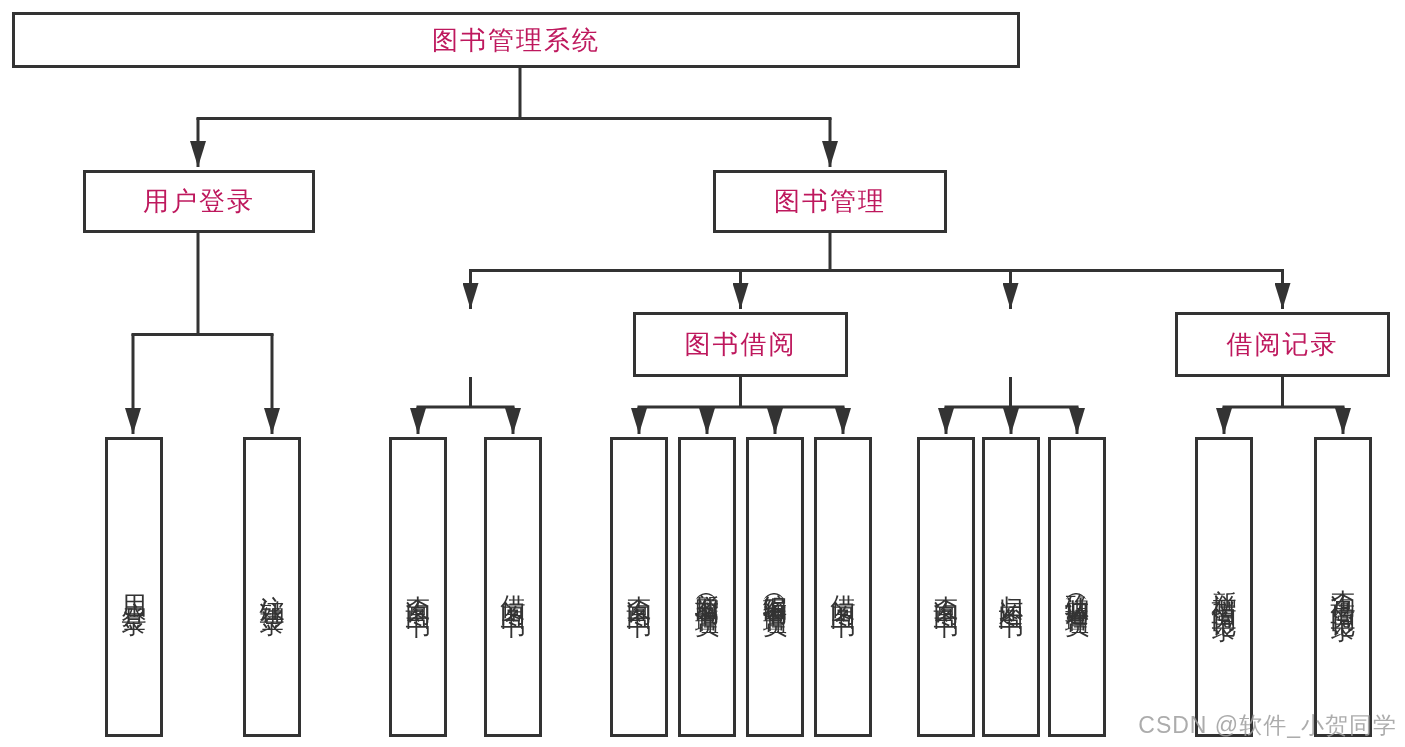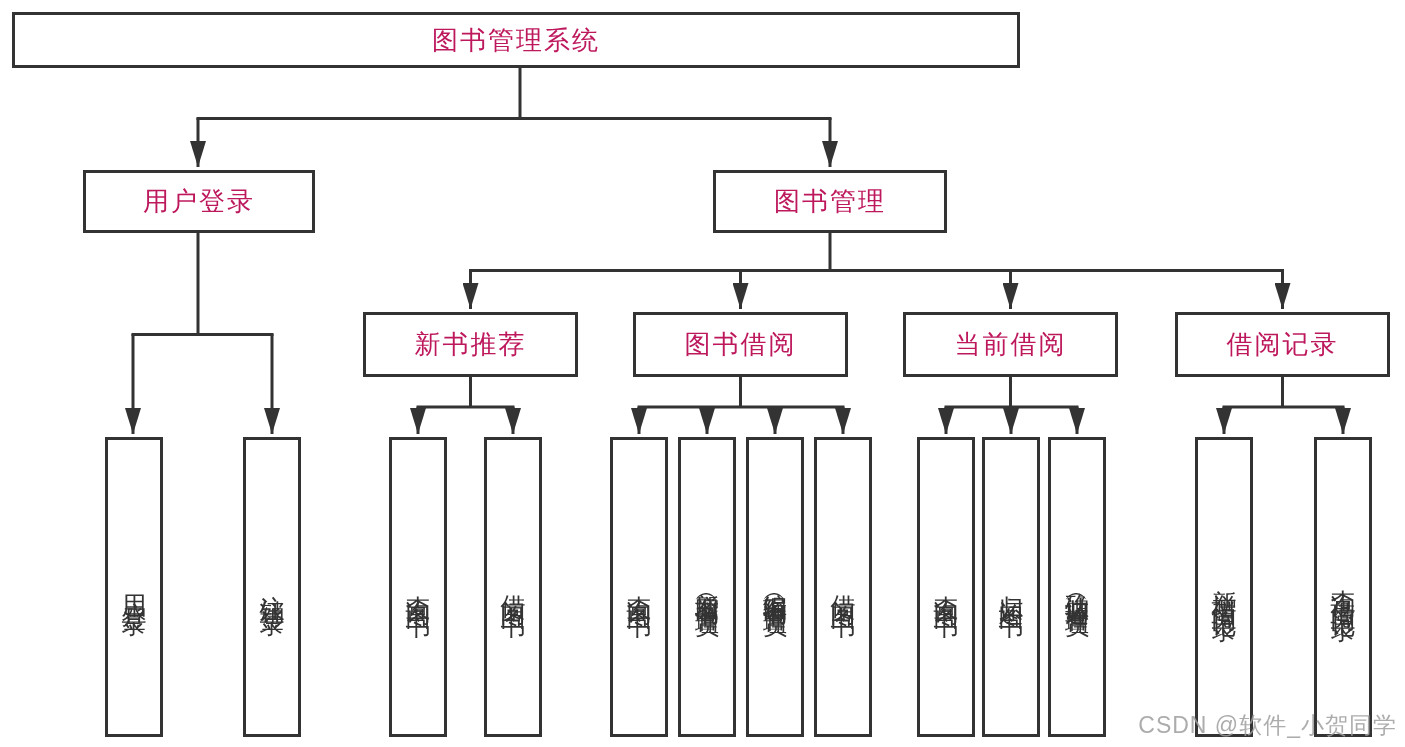--- a/index.html
+++ b/index.html
@@ -116,23 +116,21 @@
       <line x1="1224" y1="407" x2="1224" y2="434" marker-end="url(#arrow)"></line>
       <line x1="1343" y1="407" x2="1343" y2="434" marker-end="url(#arrow)"></line>
     </g>
   </svg>
 
   <div class="node" style="left:12px; top:12px; width:1008px; height:56px;">图书管理系统</div>
 
   <div class="node" style="left:83px; top:170px; width:232px; height:63px;">用户登录</div>
   <div class="node" style="left:713px; top:170px; width:234px; height:63px;">图书管理</div>
 
-  <div class="node" style="left:363px; top:312px; width:215px; height:65px;">新书推荐</div>
   <div class="node" style="left:633px; top:312px; width:215px; height:65px;">图书借阅</div>
-  <div class="node" style="left:903px; top:312px; width:215px; height:65px;">当前借阅</div>
   <div class="node" style="left:1175px; top:312px; width:215px; height:65px;">借阅记录</div>
 
   <div class="leaf" style="left:105px;">
     <span>用户登录</span>
   </div>
   <div class="leaf" style="left:243px;">
     <span>注销登录</span>
   </div>
 
   <div class="leaf" style="left:389px;">

